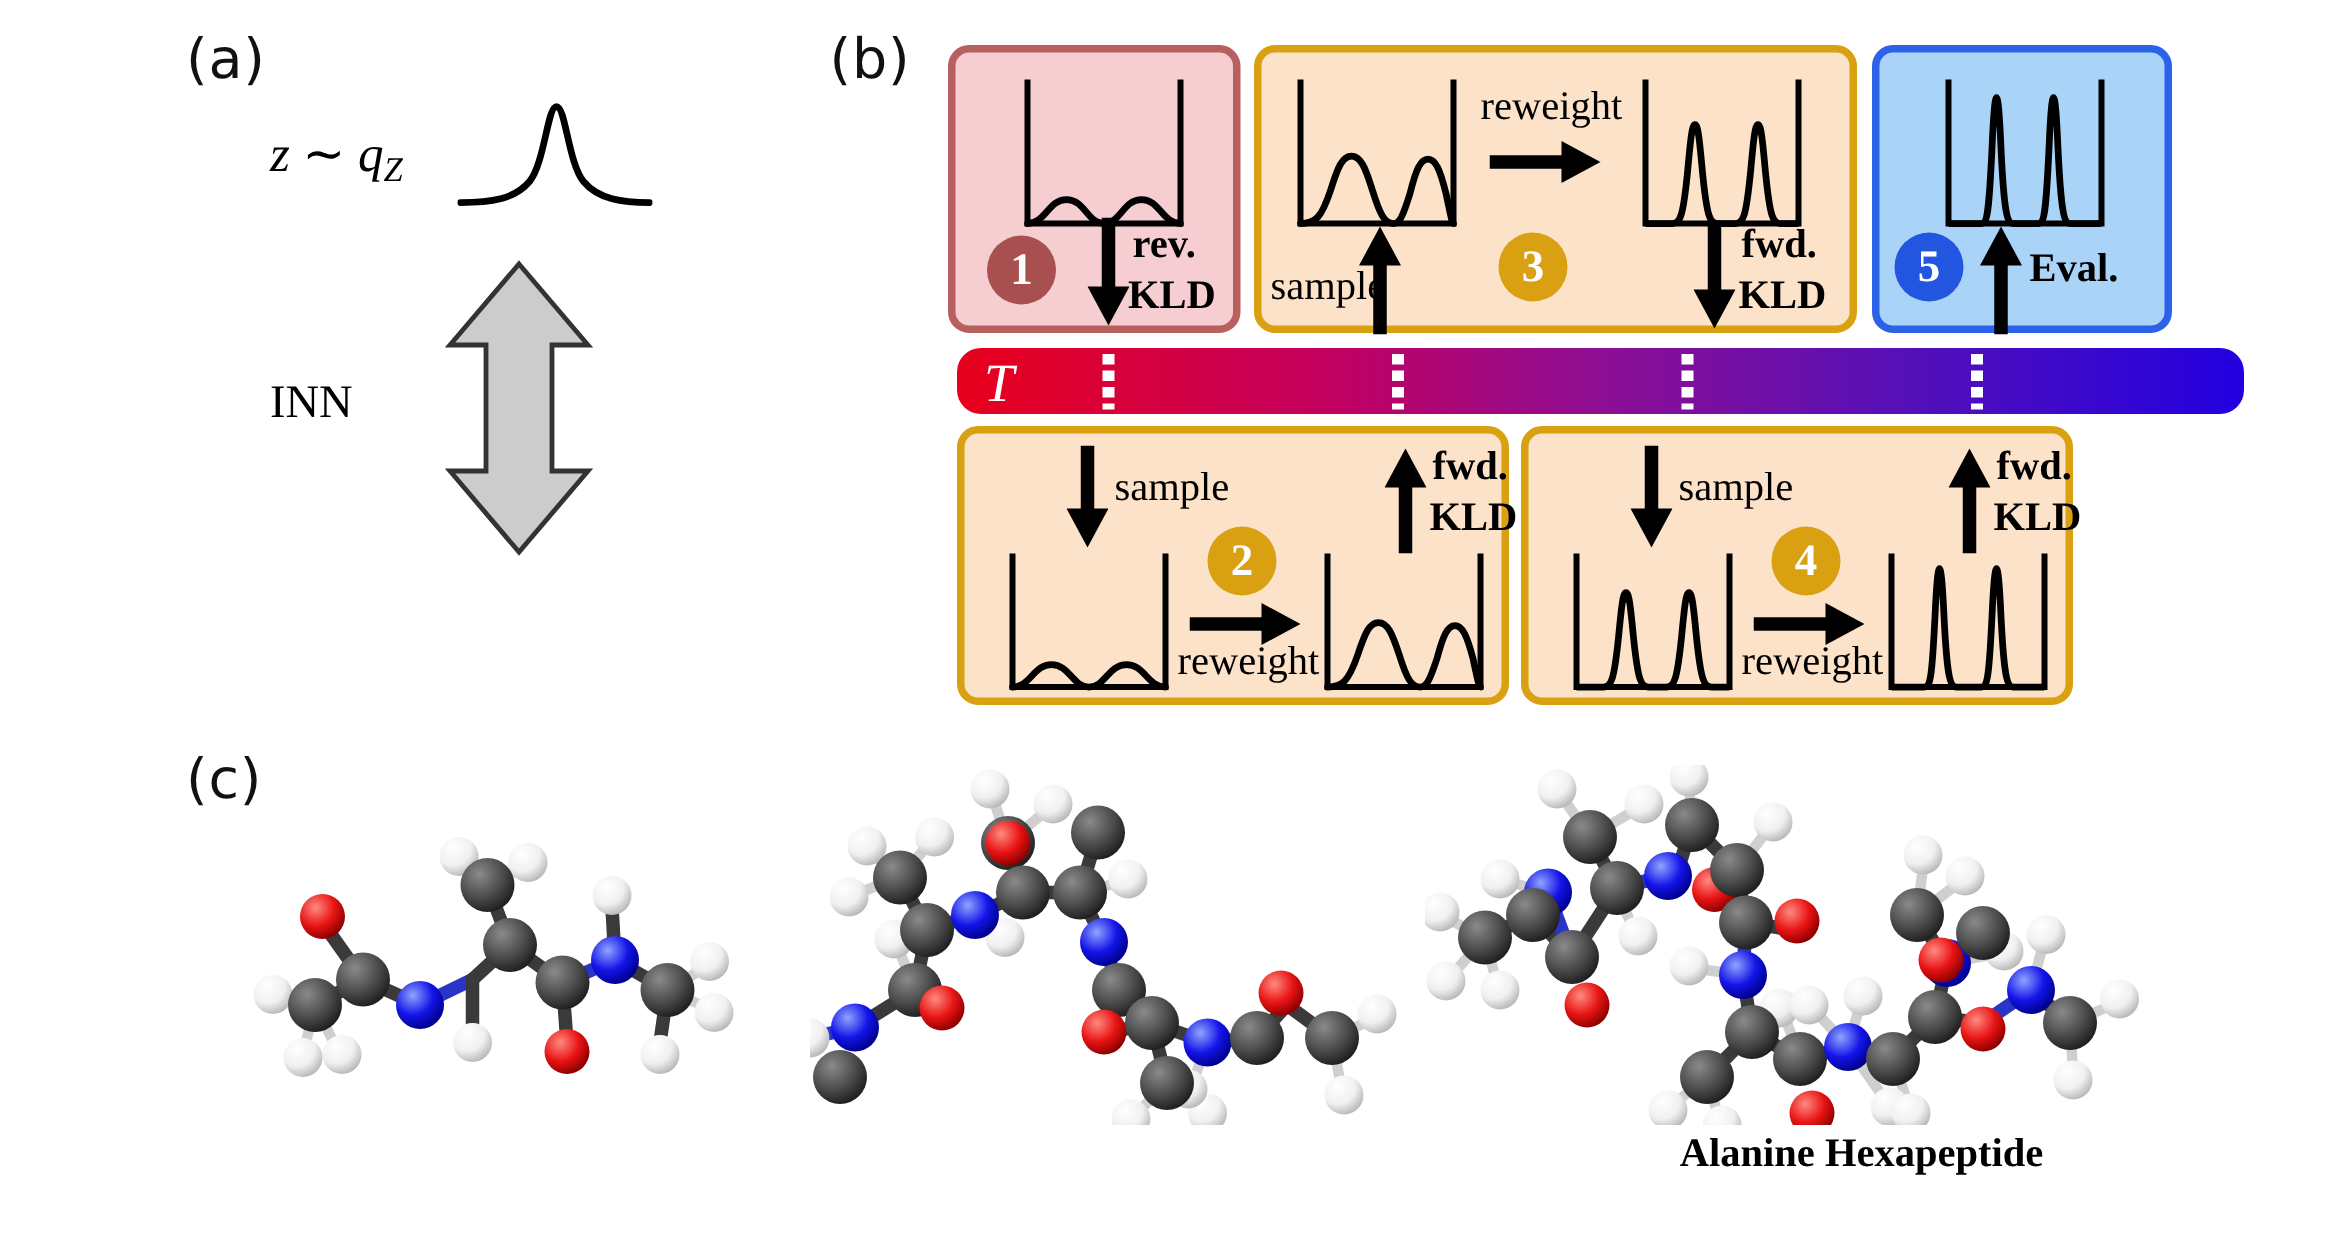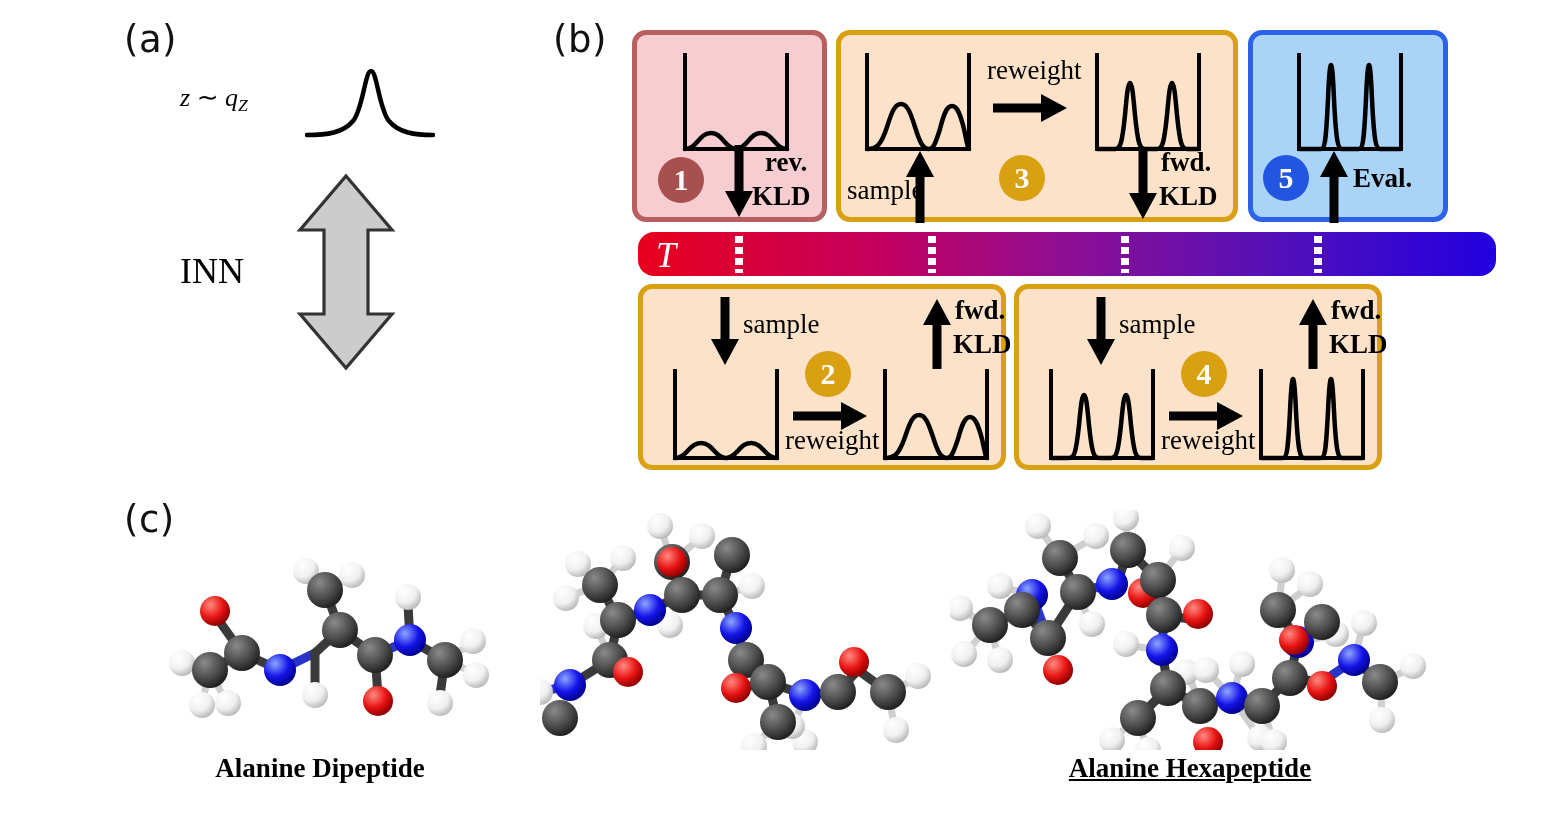--- a/index.html
+++ b/index.html
@@ -31,51 +31,51 @@
   .mollabel{position:absolute;font-family:"Liberation Serif",serif;font-weight:bold;
             font-size:27px;text-align:center;}
 </style>
 </head>
 <body>
 
 <div class="abs" id="panel-a">
 
   <div class="abs panel-letter" style="left:124px;top:18px;">(a)</div>
 
-  <div class="abs math" style="left:180px;top:82px;font-size:26px;">
+  <div class="abs math" style="left:180px;top:82px;font-size:34px;">
     z <span class="mathup">∼</span> q<span class="sub">Z</span>
   </div>
 
   <svg class="abs" style="left:305px;top:55px;" width="130" height="90">
     <path d="M2,80 C 22,80 38,78 48,66 C 58,54 60,16 66,16 C 72,16 74,54 84,66 C 94,78 110,80 128,80" fill="none" stroke="#000" stroke-width="4.5" stroke-linecap="round"></path>
   </svg>
 
   <svg class="abs" style="left:296px;top:172px;" width="100" height="200">
     <polygon points="50,4 96,58 72,58 72,142 96,142 50,196 4,142 28,142 28,58 4,58" fill="#cccccc" stroke="#333333" stroke-width="3.2" stroke-linejoin="miter"></polygon>
   </svg>
 
-  <div class="abs" style="left:180px;top:250px;font-size:36px;font-family:'Liberation Serif',serif;">INN</div>
+  <div class="abs" style="left:180px;top:250px;font-size:31px;font-family:'Liberation Serif',serif;">INN</div>
 
 </div>
 
 <div class="abs" id="panel-b" style="left:0;top:0;width:1550px;height:500px;">
 
   <div class="abs panel-letter" style="left:553px;top:18px;">(b)</div>
 
   <div class="rbox" style="left:632px;top:30px;width:195px;height:192px;background:#f6cdd0;border:5px solid #b8605f;">
     <svg class="plotbox" style="left:44px;top:14px;" width="110" height="105">
       <path d="M4,4 L4,100 L106,100 L106,4" fill="none" stroke="#000" stroke-width="4"></path>
       <path d="M4,100 C 16,100 18,84 30,84 C 42,84 44,100 55,100 C 66,100 68,84 80,84 C 92,84 94,100 106,100" fill="none" stroke="#000" stroke-width="4.5" stroke-linecap="round"></path>
     </svg>
     <div class="numcircle" style="left:21px;top:122px;width:46px;height:46px;background:#a8504f;font-size:30px;">1</div>
     <svg class="abs" style="left:88px;top:110px;" width="28" height="76">
       <path d="M14,0 L14,52" stroke="#000" stroke-width="9" fill="none"></path>
       <polygon points="14,72 0,46 28,46" fill="#000"></polygon>
     </svg>
-    <div class="lbl lbl-b" style="left:128px;top:114px;font-size:27px;">rev.</div>
+    <div class="lbl lbl-b" style="left:118px;top:114px;font-size:27px;">rev.</div>
     <div class="lbl lbl-b" style="left:115px;top:148px;font-size:27px;">KLD</div>
   </div>
 
   <div class="rbox" style="left:836px;top:30px;width:402px;height:192px;background:#fce2c9;border:5px solid #d9a011;">
 
     <svg class="plotbox" style="left:22px;top:14px;" width="110" height="105">
       <path d="M4,4 L4,100 L106,100 L106,4" fill="none" stroke="#000" stroke-width="4"></path>
       <path d="M4,100 C 14,100 18,96 24,78 C 29,62 32,55 38,55 C 44,55 47,62 52,78 C 57,94 60,100 66,100
                C 70,100 72,96 77,80 C 81,64 84,57 89,57 C 94,57 97,64 101,80 C 104,94 105,100 106,100" fill="none" stroke="#000" stroke-width="4.5" stroke-linecap="round"></path>
     </svg>
@@ -290,21 +290,20 @@
       <circle cx="70" cy="135" r="18" fill="url(#gC)"></circle>
       <circle cx="102" cy="118" r="18" fill="url(#gC)"></circle>
       <circle cx="140" cy="135" r="16" fill="url(#gN)"></circle>
       <circle cx="200" cy="95" r="18" fill="url(#gC)"></circle>
       <circle cx="185" cy="55" r="18" fill="url(#gC)"></circle>
       <circle cx="235" cy="120" r="18" fill="url(#gC)"></circle>
       <circle cx="270" cy="105" r="16" fill="url(#gN)"></circle>
       <circle cx="305" cy="125" r="18" fill="url(#gC)"></circle>
     </g>
   </svg>
-  <div class="mollabel" style="left:130px;top:263px;width:380px;">Alanine Dipeptide</div>
 
   <svg class="abs" style="left:540px;top:20px;" width="420" height="240">
     <g stroke-linecap="round">
       <g stroke="#3a3a3a" stroke-width="9">
         <path d="M60,75 L78,110"></path>
           <path d="M78,110 L70,150"></path>
           <path d="M70,150 L30,175"></path>
       </g>
       <g stroke="#2a35c8" stroke-width="9">
           <path d="M78,110 L110,100"></path>
@@ -496,14 +495,14 @@
       <circle cx="340" cy="168" r="18" fill="url(#gC)"></circle>
       <circle cx="372" cy="176" r="15" fill="url(#gO)"></circle>
       <circle cx="348" cy="132" r="16" fill="url(#gN)"></circle>
       <circle cx="344" cy="130" r="15" fill="url(#gO)"></circle>
       <circle cx="328" cy="100" r="18" fill="url(#gC)"></circle>
       <circle cx="372" cy="112" r="18" fill="url(#gC)"></circle>
       <circle cx="404" cy="150" r="16" fill="url(#gN)"></circle>
       <circle cx="430" cy="172" r="18" fill="url(#gC)"></circle>
     </g>
   </svg>
-  <div class="mollabel" style="left:950px;top:263px;width:480px;text-decoration:underline;">Alanine Hexapeptide</div>
+  <div class="mollabel" style="left:1001px;top:263px;width:480px;">Alanine Hexapeptide</div>
 </div>
 
 </body></html>

